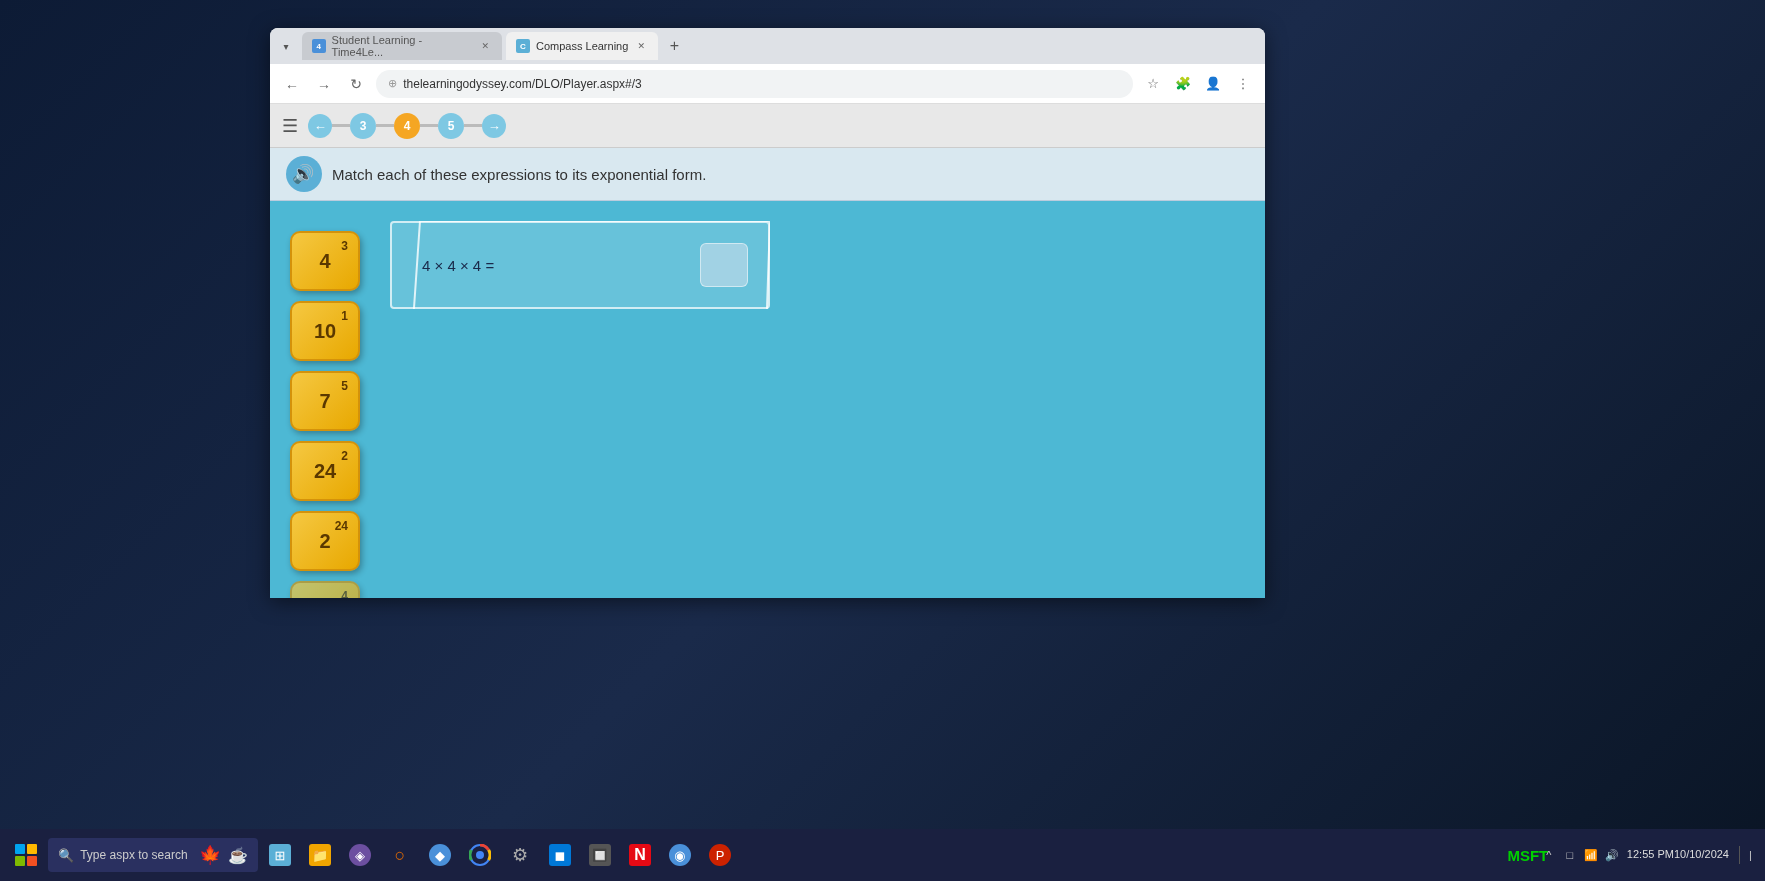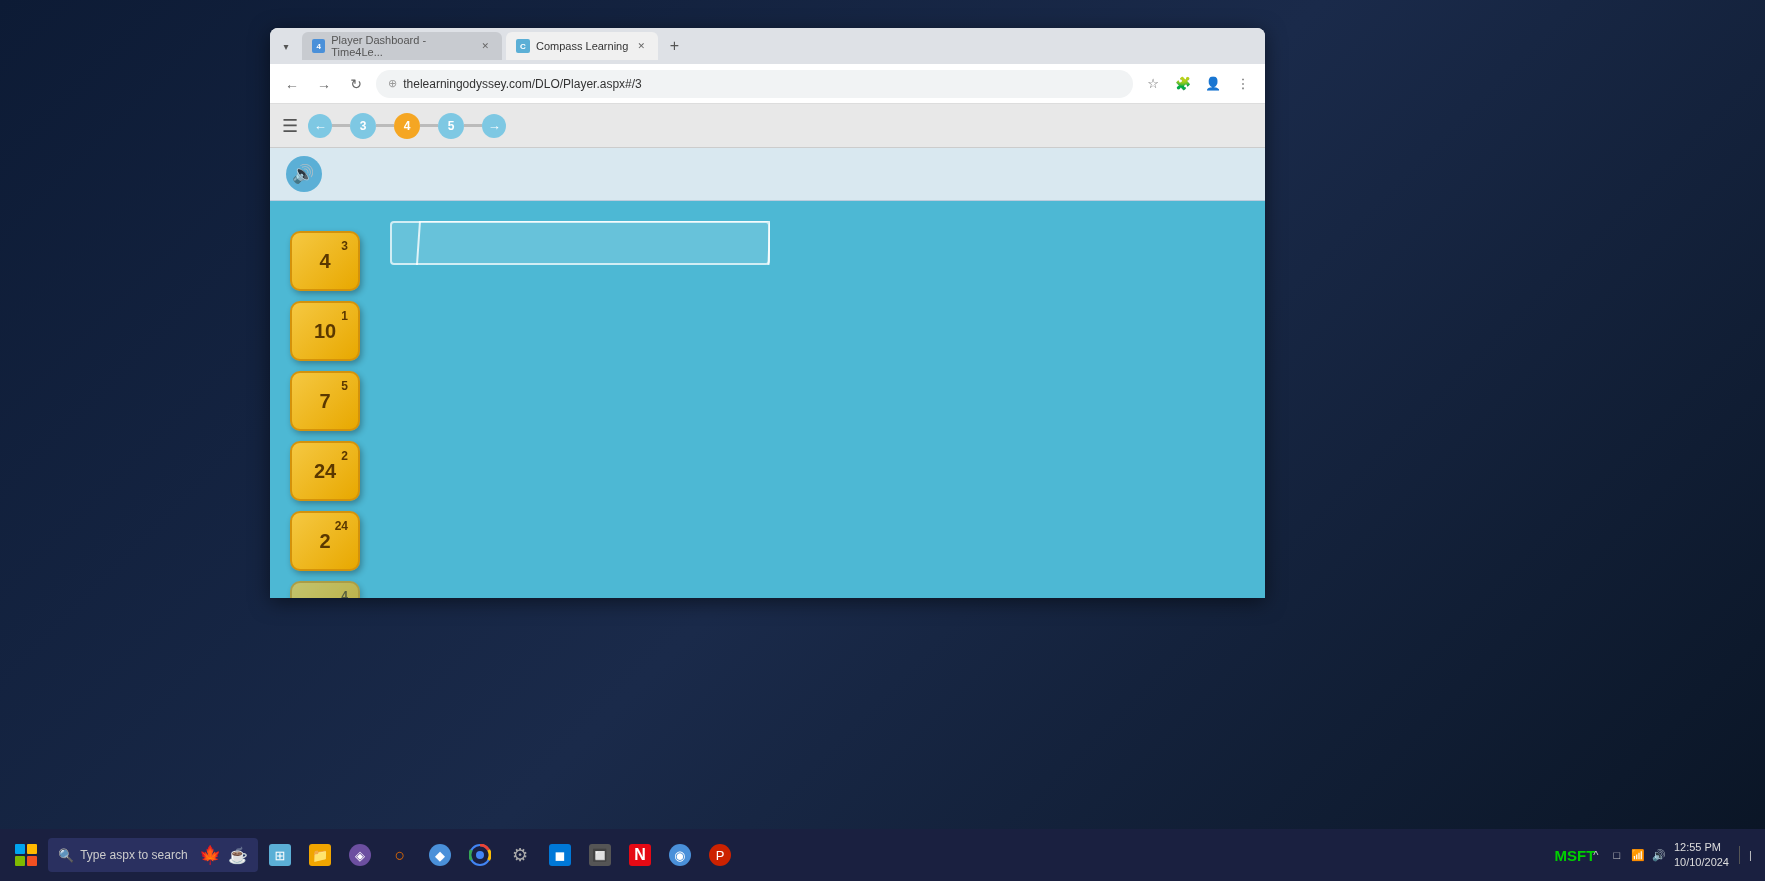--- a/index.html
+++ b/index.html
@@ -376,21 +376,21 @@
       display: flex; align-items: center; gap: 3px;
     }
 
     .tray-icon {
       width: 18px; height: 18px;
       display: flex; align-items: center; justify-content: center;
       font-size: 11px; color: #ccc;
     }
 
     .clock-display {
-      display: flex; flex-direction: column; align-items: flex-start;
+      display: flex; flex-direction: row; align-items: center;
       font-size: 11px; color: #ddd; line-height: 1.4;
     }
 
     
     .match-container {
       position: relative;
       width: 380px;
     }
 
     
@@ -405,21 +405,21 @@
 
 <div class="browser-window">
 
   <div class="tab-bar">
     <div class="browser-controls-left">
       <div class="ctrl-btn">▾</div>
     </div>
 
     <div class="tab inactive">
       <div class="tab-favicon">4</div>
-      <span>Player Dashboard - Time4Le...</span>
+      <span>Student Learning - Time4Le...</span>
       <div class="tab-close">✕</div>
     </div>
 
     <div class="tab active">
       <div class="tab-favicon" style="background:#5bafd6;">C</div>
       <span>Compass Learning</span>
       <div class="tab-close">✕</div>
     </div>
 
     <div class="new-tab-btn">+</div>
@@ -455,20 +455,21 @@
       <div class="step-circle next">5</div>
       <div class="step-line"></div>
       <div class="step-arrow right">→</div>
     </div>
   </div>
 
   <div class="instruction-bar">
     <div class="sound-btn">
       <span class="sound-icon">🔊</span>
     </div>
+    <span class="instruction-text">Match each of these expressions to its exponential form.</span>
   </div>
 
   <div class="main-content">
     <div class="game-area">
 
       <div class="drag-items">
         <div class="drag-card">
           4<sup>3</sup>
         </div>
         <div class="drag-card">
@@ -490,20 +491,24 @@
 
       <div class="match-container">
 
         <svg style="position:absolute;top:0;left:0;width:100%;height:100%;pointer-events:none;">
           <polygon points="30,0 380,0 370,290 10,290" fill="none" stroke="rgba(255,255,255,0.8)" stroke-width="2"></polygon>
         </svg>
 
         <div class="match-box">
           <div class="match-box-inner">
 
+            <div class="match-row">
+              <span class="match-expression">4 × 4 × 4 =</span>
+              <div class="match-drop"></div>
+            </div>
 
 
 
 
           </div>
         </div>
       </div>
 
     </div>
   </div>

